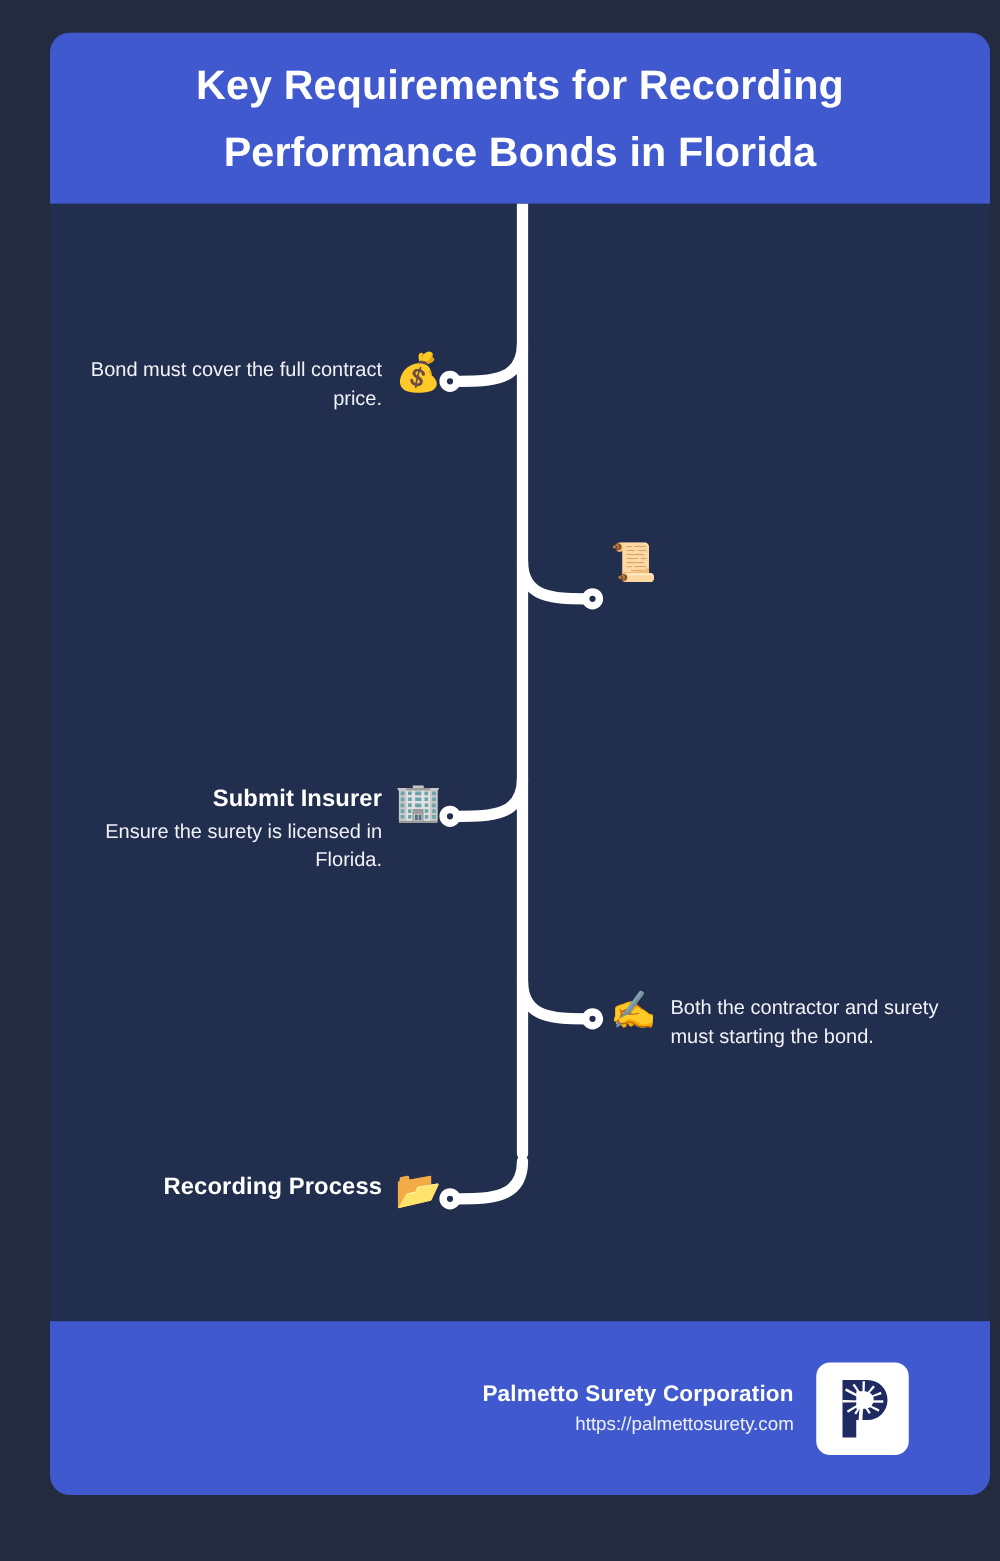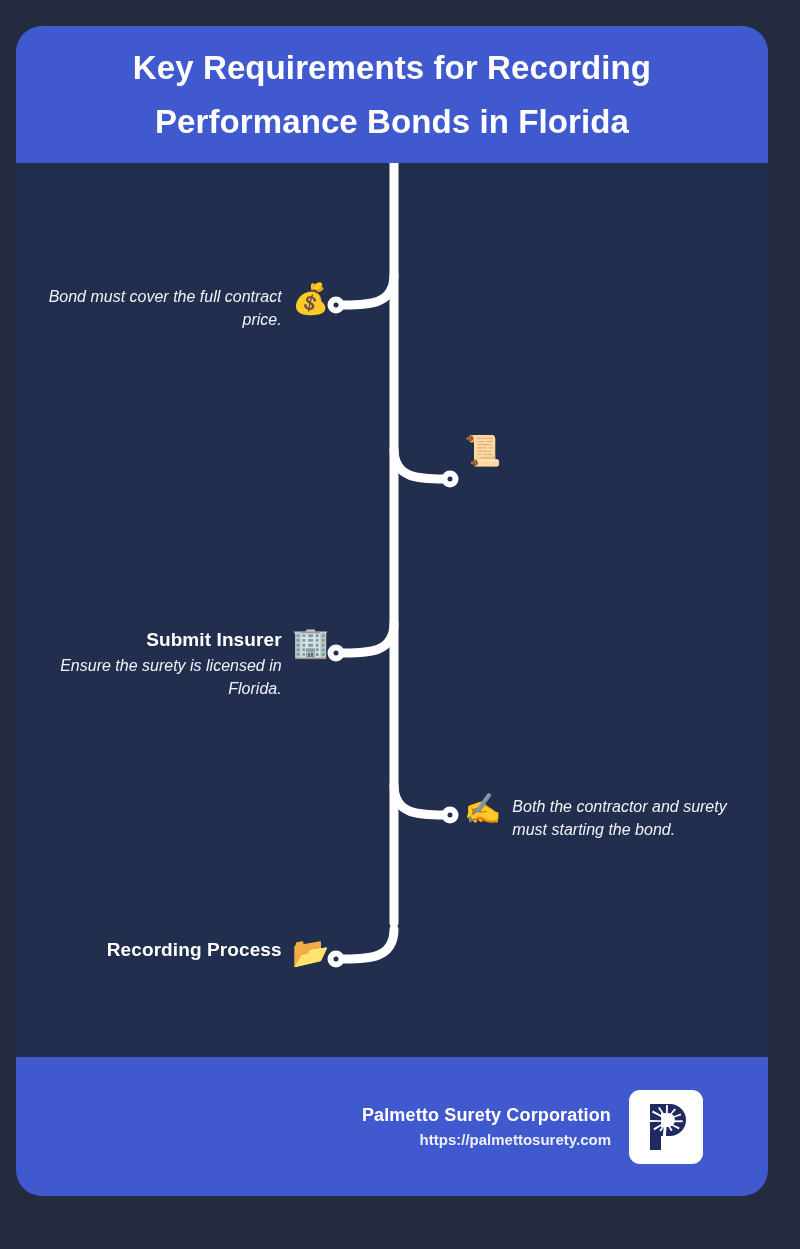--- a/index.html
+++ b/index.html
@@ -12,25 +12,25 @@
 
   body {
     background: #242b3e;
     font-family: "Liberation Sans", sans-serif;
     -webkit-font-smoothing: antialiased;
     overflow: hidden;
   }
 
   .infographic-card {
     position: absolute;
-    left: 16px;
+    left: 40px;
     top: 26px;
     width: 752px;
     height: 1170px;
-    border-radius: 26px;
+    border-radius: 16px;
     overflow: hidden;
     background: #222e4d;
   }
 
   
   .card-header {
     position: absolute;
     left: 0;
     top: 0;
     width: 100%;
@@ -103,21 +103,20 @@
     line-height: 1.32;
     letter-spacing: 0.1px;
   }
 
   .tl-desc {
     color: #f0f2f7;
     font-size: 16px;
     font-weight: normal;
     line-height: 1.44;
     margin-top: 2px;
-    font-style: italic;
   }
 
   .tl-emoji {
     font-size: 30px;
     line-height: 1;
     flex: 0 0 auto;
     margin-top: 1px;
     font-family: "DejaVu Sans", sans-serif;
   }
 
@@ -151,21 +150,21 @@
   .footer-brand {
     color: #ffffff;
     font-size: 18px;
     font-weight: bold;
     letter-spacing: 0.15px;
   }
 
   .footer-url {
     color: #eef0f8;
     font-size: 15px;
-    font-weight: bold;
+    font-weight: normal;
     margin-top: 5px;
   }
 
   .footer-logo {
     width: 74px;
     height: 74px;
     border-radius: 11px;
     background: #ffffff;
     display: flex;
     align-items: center;

